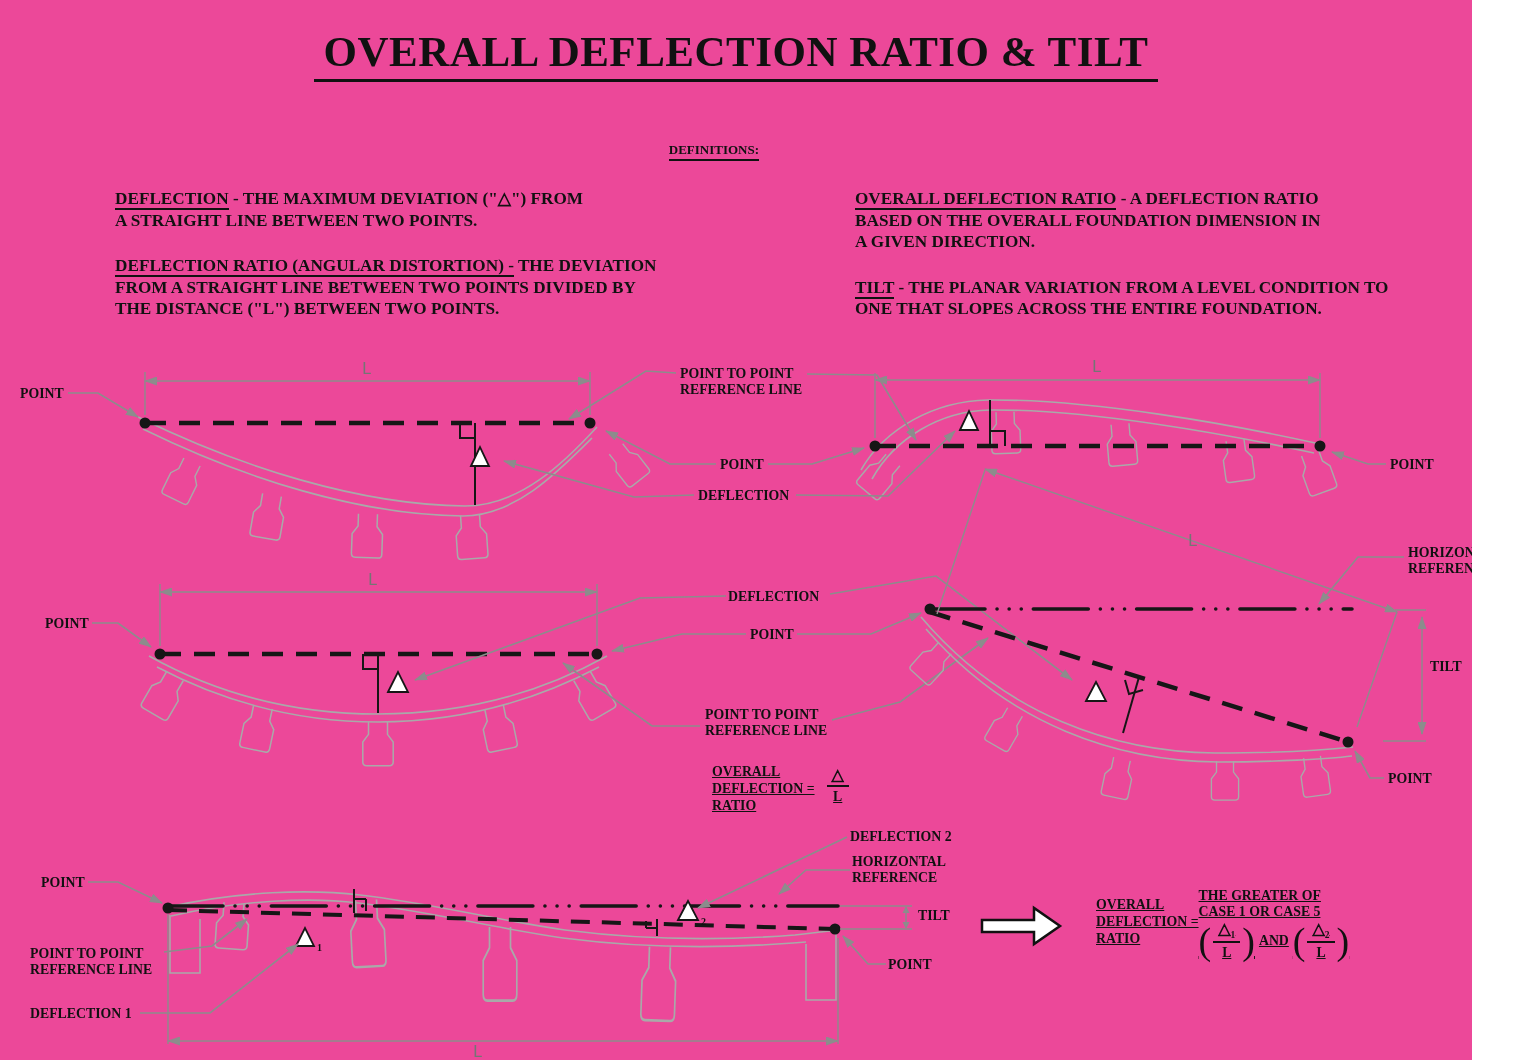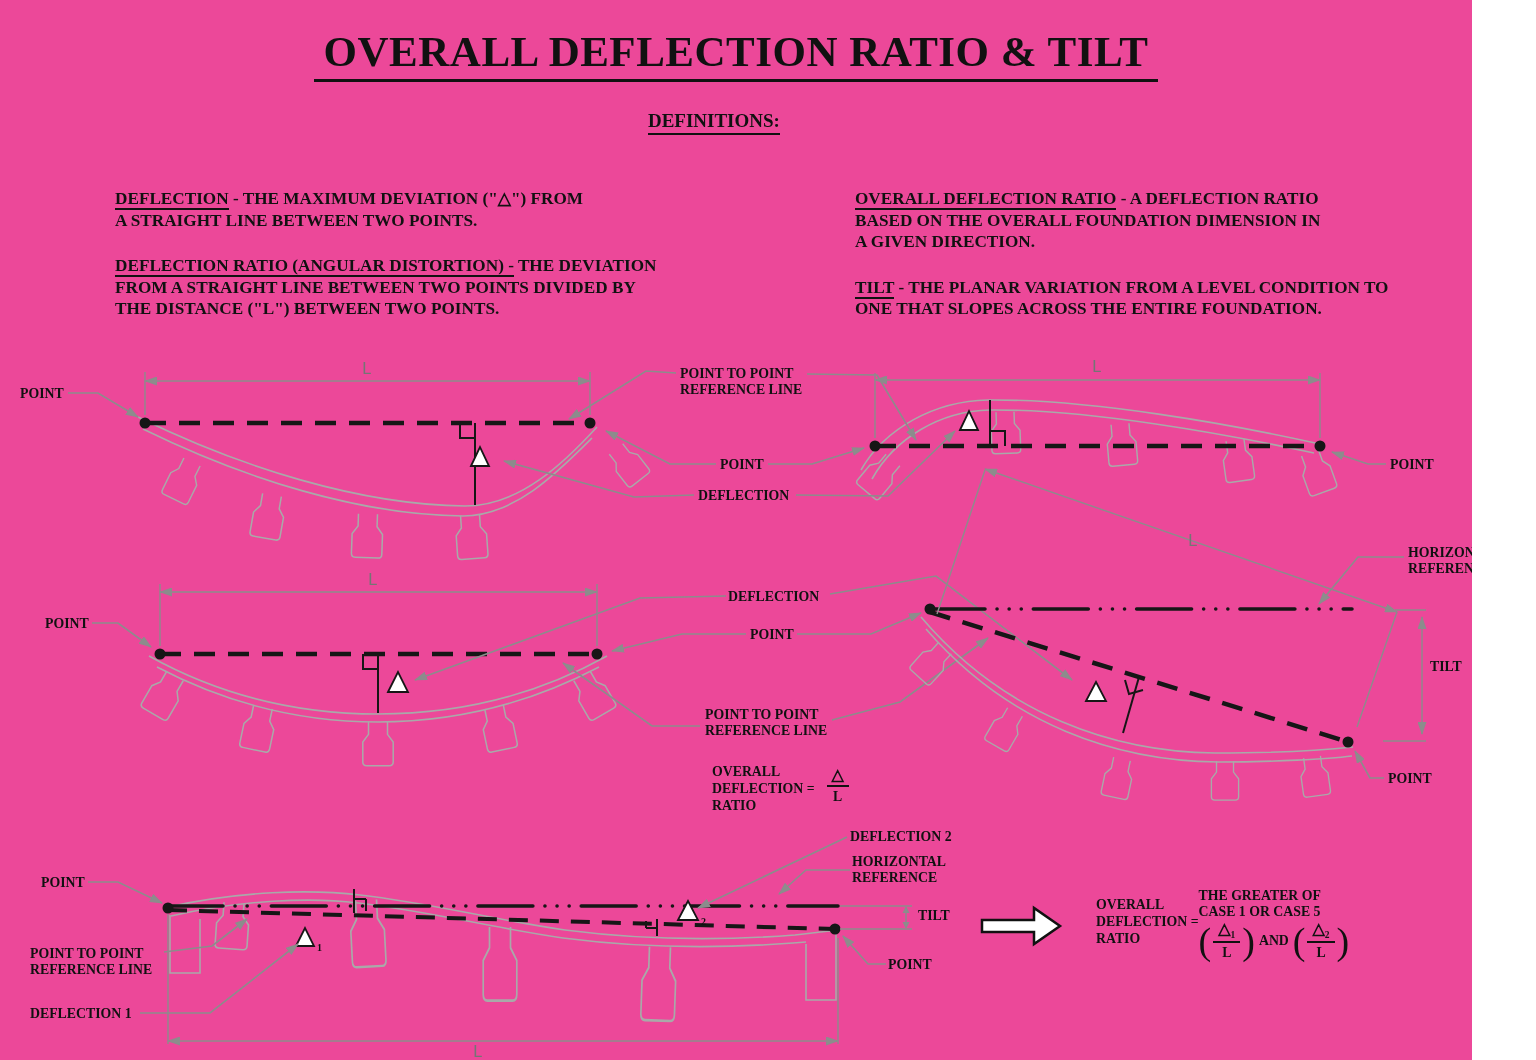--- a/index.html
+++ b/index.html
@@ -3,21 +3,21 @@
 <meta charset="utf-8">
 <style>
   html,body{margin:0;padding:0;background:#fff;}
   .page{position:relative;width:1472px;height:1060px;background:#ec4899;overflow:hidden;
         font-family:"Liberation Serif",serif;color:#111;}
   
   .hdr{position:absolute;left:0;top:28px;width:100%;text-align:center;}
   .title{display:inline-block;font-size:43px;font-weight:700;letter-spacing:.5px;
          border-bottom:3px solid #111;padding:0 10px 4px;line-height:1.1;}
   .defhead{position:absolute;left:0;top:110px;width:97%;text-align:center;}
-  .defhead span{display:inline-block;font-size:19px;font-weight:700;border-bottom:2px solid #111;padding-bottom:1px;}
+  .defhead span{display:inline-block;font-size:13px;font-weight:700;border-bottom:2px solid #111;padding-bottom:1px;margin-top:32px;}
   
   .defcol{position:absolute;font-size:17.2px;font-weight:700;line-height:21.5px;white-space:nowrap;}
   .defcol p{margin:0 0 24px 0;}
   .u{border-bottom:2px solid #111;padding-bottom:0px;}
   .ln{display:block;}
   
   svg.canvas{position:absolute;left:0;top:0;}
   .found{stroke:#a9a9a9;stroke-width:1.6;fill:none;}
   .dash{stroke:#161616;stroke-width:4.5;fill:none;stroke-dasharray:21 13;}
   .dash.thin{stroke-width:4;stroke-dasharray:19 12;}
@@ -27,21 +27,21 @@
   .tri{fill:#fff;stroke:#161616;stroke-width:1.8;}
   .pt{fill:#161616;}
   .ld{stroke:#8c8c8c;stroke-width:1.6;fill:none;}
   .dim{stroke:#8c8c8c;stroke-width:1.4;fill:none;}
   .lbl{font:700 13.8px "Liberation Serif",serif;fill:#111;}
   .sublbl{font:700 10px "Liberation Serif",serif;fill:#111;}
   .dimlbl{font:400 16px "DejaVu Sans",sans-serif;fill:#757575;}
   .bigarrow{fill:#fff;stroke:#111;stroke-width:2.5;}
   .tinyarr{fill:#8c8c8c;}
   
-  .formula{position:absolute;display:flex;font-weight:700;font-size:13.8px;line-height:17px;}
+  .formula{position:absolute;display:flex;font-weight:700;font-size:13.8px;line-height:17px;text-decoration:underline;}
   .flhs span{display:block;white-space:nowrap;}
   .frac{display:inline-flex;flex-direction:column;align-items:center;margin-left:12px;margin-top:3px;}
   .frac .num{border-bottom:2px solid #111;padding:0 5px 1px;font-size:16px;line-height:18px;}
   .frac .den{padding-top:1px;}
   .f2right{}
   .fnote{line-height:16px;white-space:nowrap;}
   .fnote span{display:block;}
   .fcases{display:flex;align-items:center;margin-top:0px;}
   .paren{font-size:38px;font-weight:400;line-height:36px;}
   .fand{margin:0 4px;}

